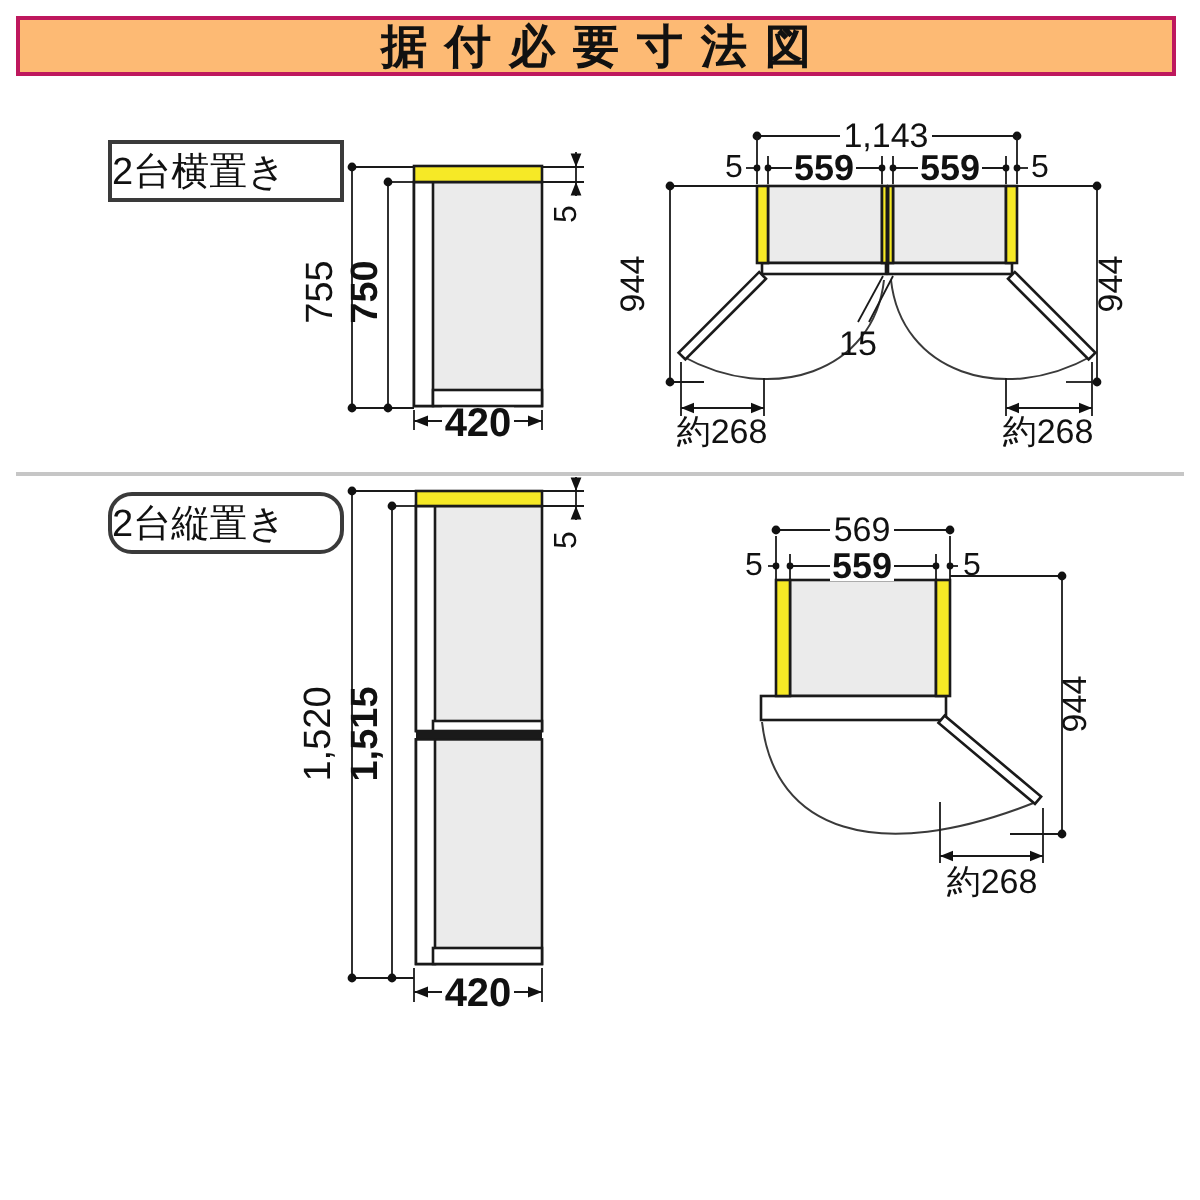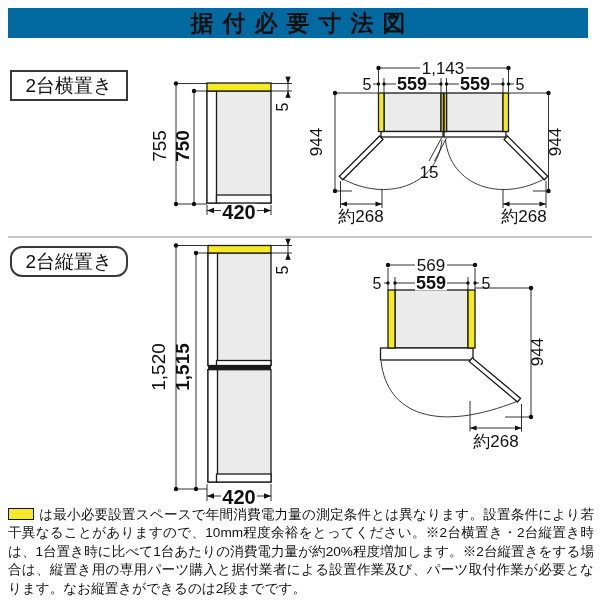--- a/index.html
+++ b/index.html
@@ -1,26 +1,26 @@
 <!DOCTYPE html>
 <html><head>
 <meta charset="utf-8">
 <style>
   html,body{margin:0;padding:0;background:#fff;}
   #page{position:relative;width:600px;height:600px;background:#fff;overflow:hidden;
         font-family:"Liberation Sans",sans-serif;color:#111;}
   .abs{position:absolute;}
-  #titlebar{left:8px;top:8px;width:580px;height:30px;background:#0369a1;
-            border:2px solid #0369a1;box-sizing:border-box;display:flex;
+  #titlebar{left:8px;top:8px;width:580px;height:30px;background:#fdba74;
+            border:2px solid #be185d;box-sizing:border-box;display:flex;
             align-items:center;justify-content:center;}
   #titlebar span{font-size:23px;font-weight:bold;letter-spacing:9px;margin-right:-9px;}
   #unitnote{left:0;top:43px;width:600px;text-align:center;font-size:14px;}
   .secbox{width:118px;height:31px;border:2px solid #3a3a3a;box-sizing:border-box;
-          background:#fff;display:flex;align-items:center;justify-content:center;
-          font-size:19px;}
+          background:#fff;display:flex;align-items:center;
+          font-size:19px;margin-left:44px;}
   #divider{left:8px;top:236px;width:584px;height:2px;background:#c6c6c6;}
   #footer{left:8px;top:506px;width:586px;font-size:13.6px;line-height:18.4px;
           text-align:justify;}
   .swatch{display:inline-block;width:26px;height:12px;border:1.6px solid #111;
           box-sizing:border-box;vertical-align:-1px;margin-right:5px;}
   svg{position:absolute;overflow:visible;}
   svg text{font-family:"Liberation Sans",sans-serif;fill:#111;text-anchor:middle;}
   .t16{font-size:16px;} .t17{font-size:17px;}
   .t19{font-size:19px;} .t19b{font-size:19px;font-weight:bold;}
   .t18b{font-size:18px;font-weight:bold;} .t20b{font-size:20px;font-weight:bold;}
@@ -241,17 +241,14 @@
       <polygon class="arr" points="521.5,428 515,425.4 515,430.6"></polygon>
     </g>
     <text x="431" y="265" class="t17" dominant-baseline="central">569</text>
     <text x="377" y="283" class="t16" dominant-baseline="central">5</text>
     <text x="431" y="283" class="t18b" dominant-baseline="central">559</text>
     <text x="486" y="283" class="t16" dominant-baseline="central">5</text>
     <text x="543" y="352" class="t17" transform="rotate(-90 543 352)">944</text>
     <text x="496" y="441" class="t17" dominant-baseline="central">約268</text>
   </svg>
 
-  <div class="abs" id="footer">
-    <span class="swatch" style="background: rgb(246, 233, 38);"></span><span>は最小必要設置スペースで年間消費電力量の測定条件とは異なります。設置条件により若干異なることがありますので、10mm程度余裕をとってください。※2台横置き・2台縦置き時は、1台置き時に比べて1台あたりの消費電力量が約20%程度増加します。※2台縦置きをする場合は、縦置き用の専用パーツ購入と据付業者による設置作業及び、パーツ取付作業が必要となります。なお縦置きができるのは2段までです。</span>
-  </div>
 
 </div>
 
 </body></html>

